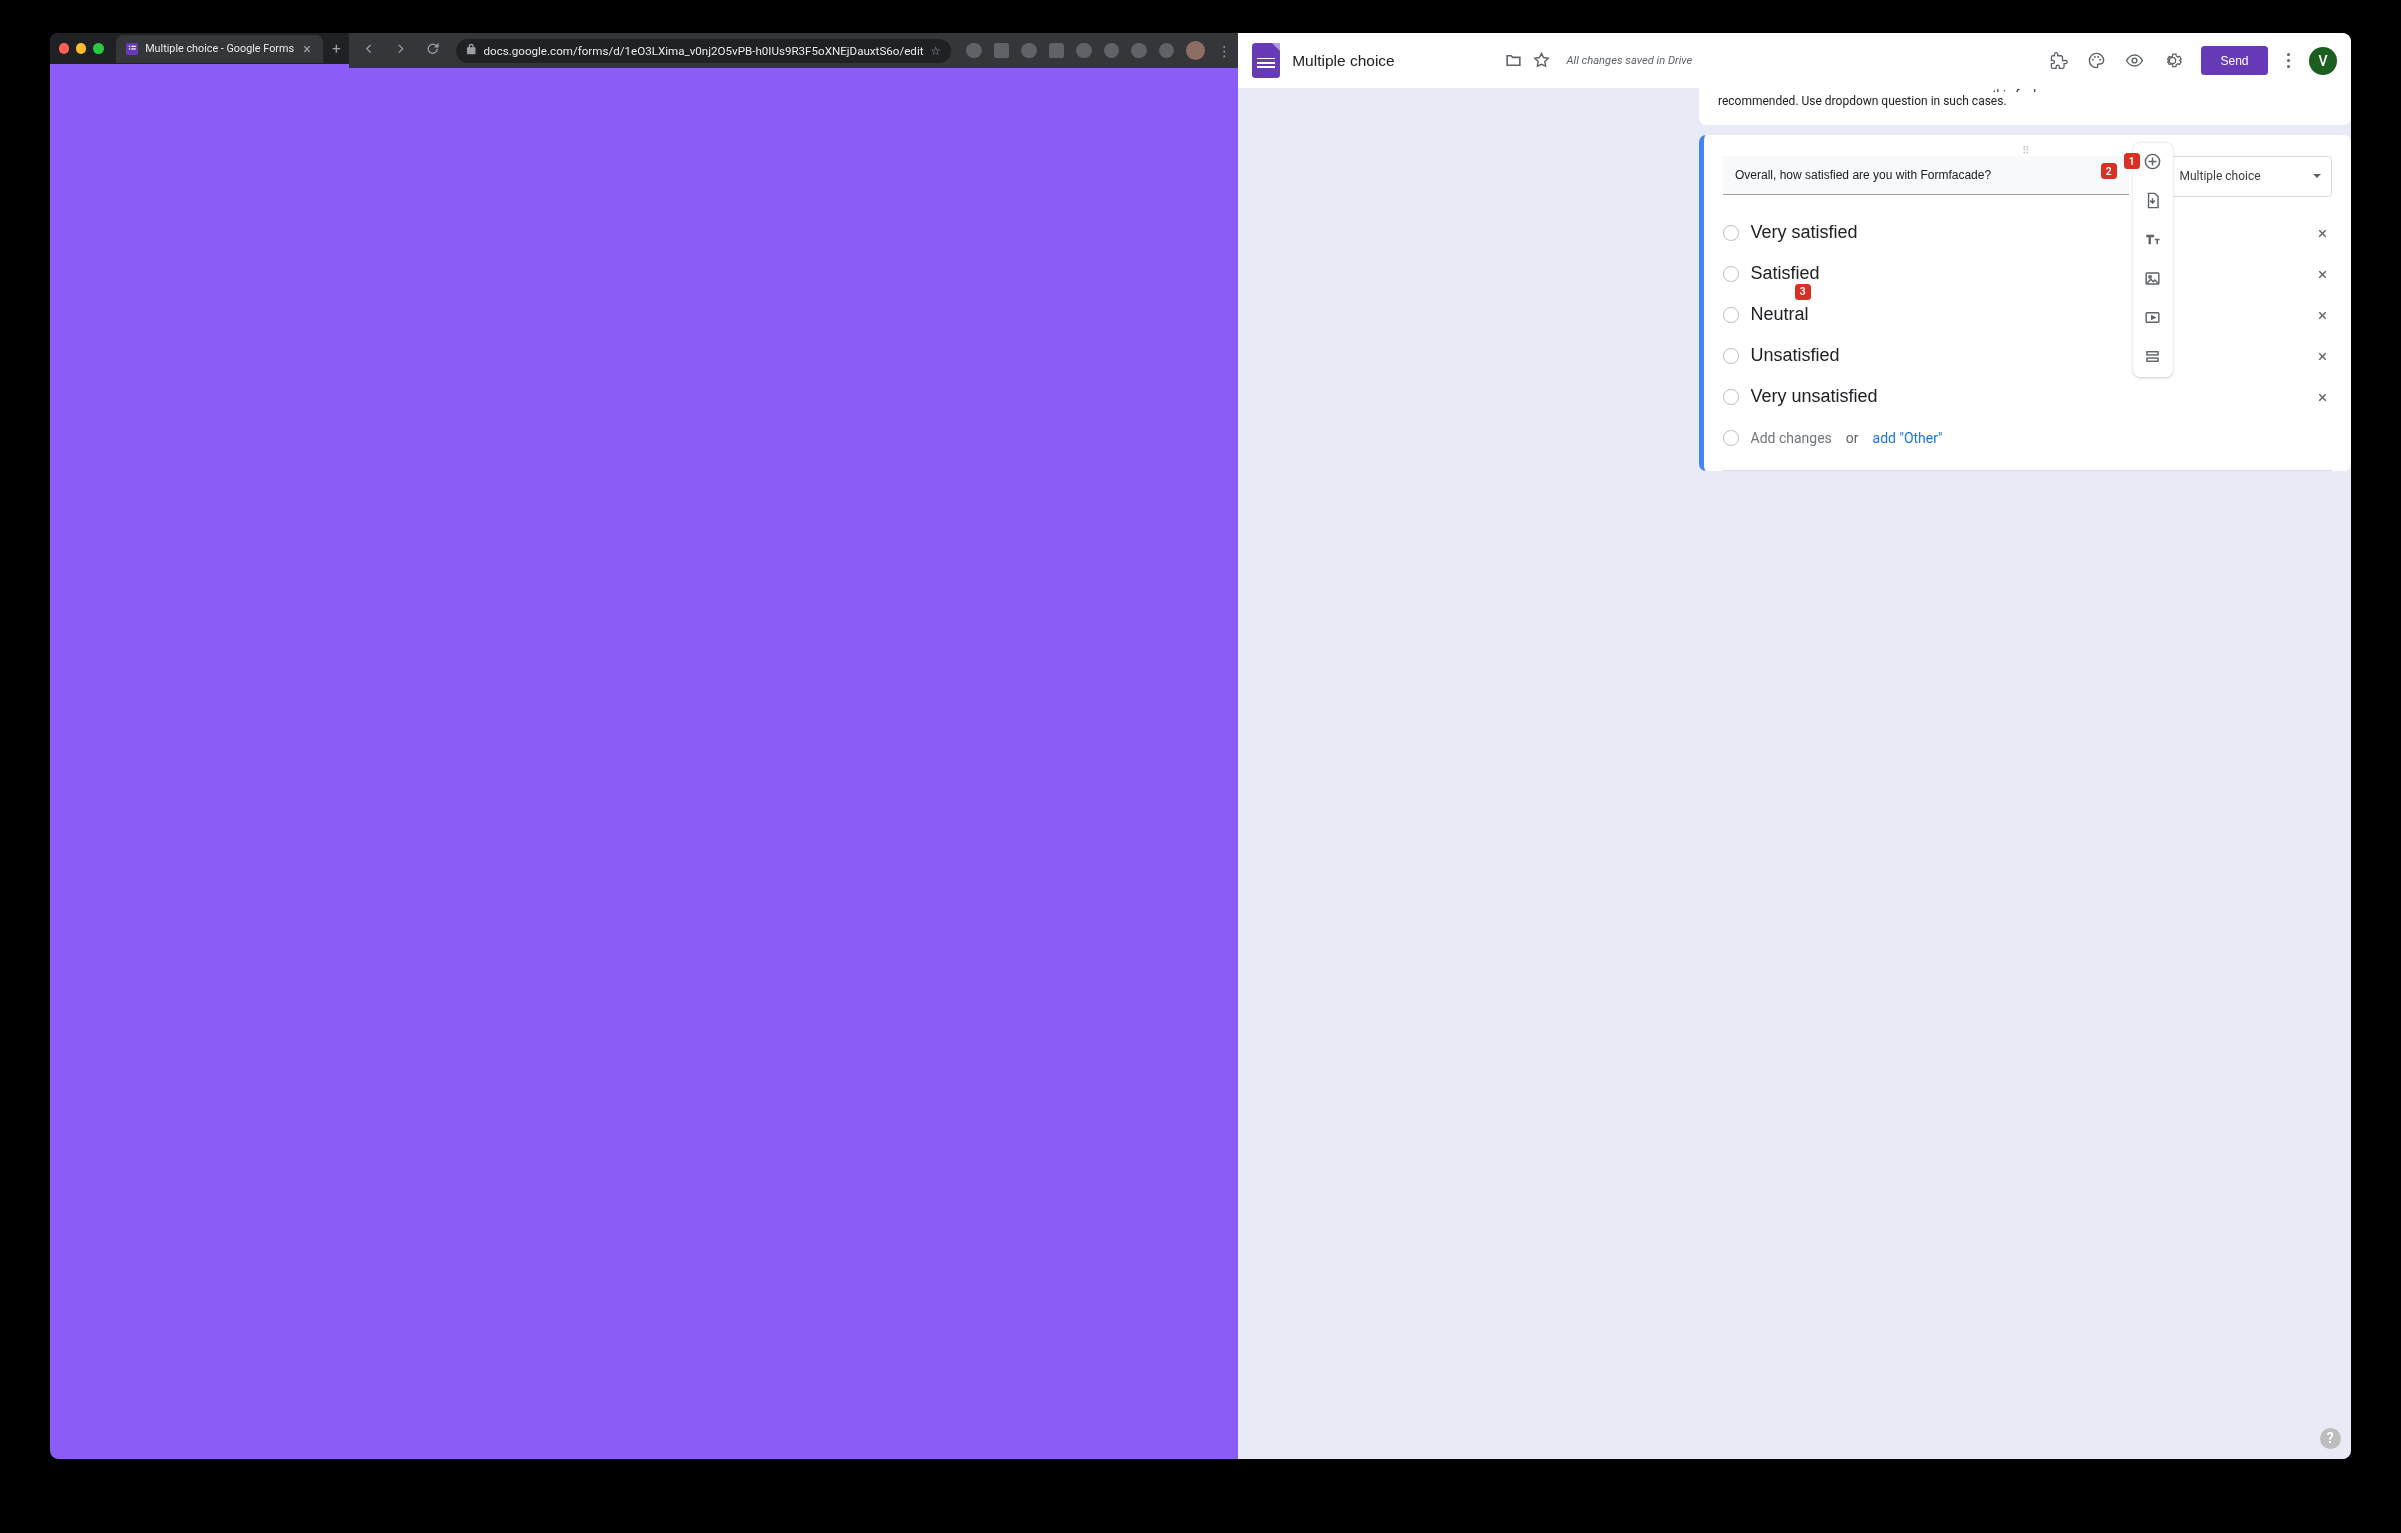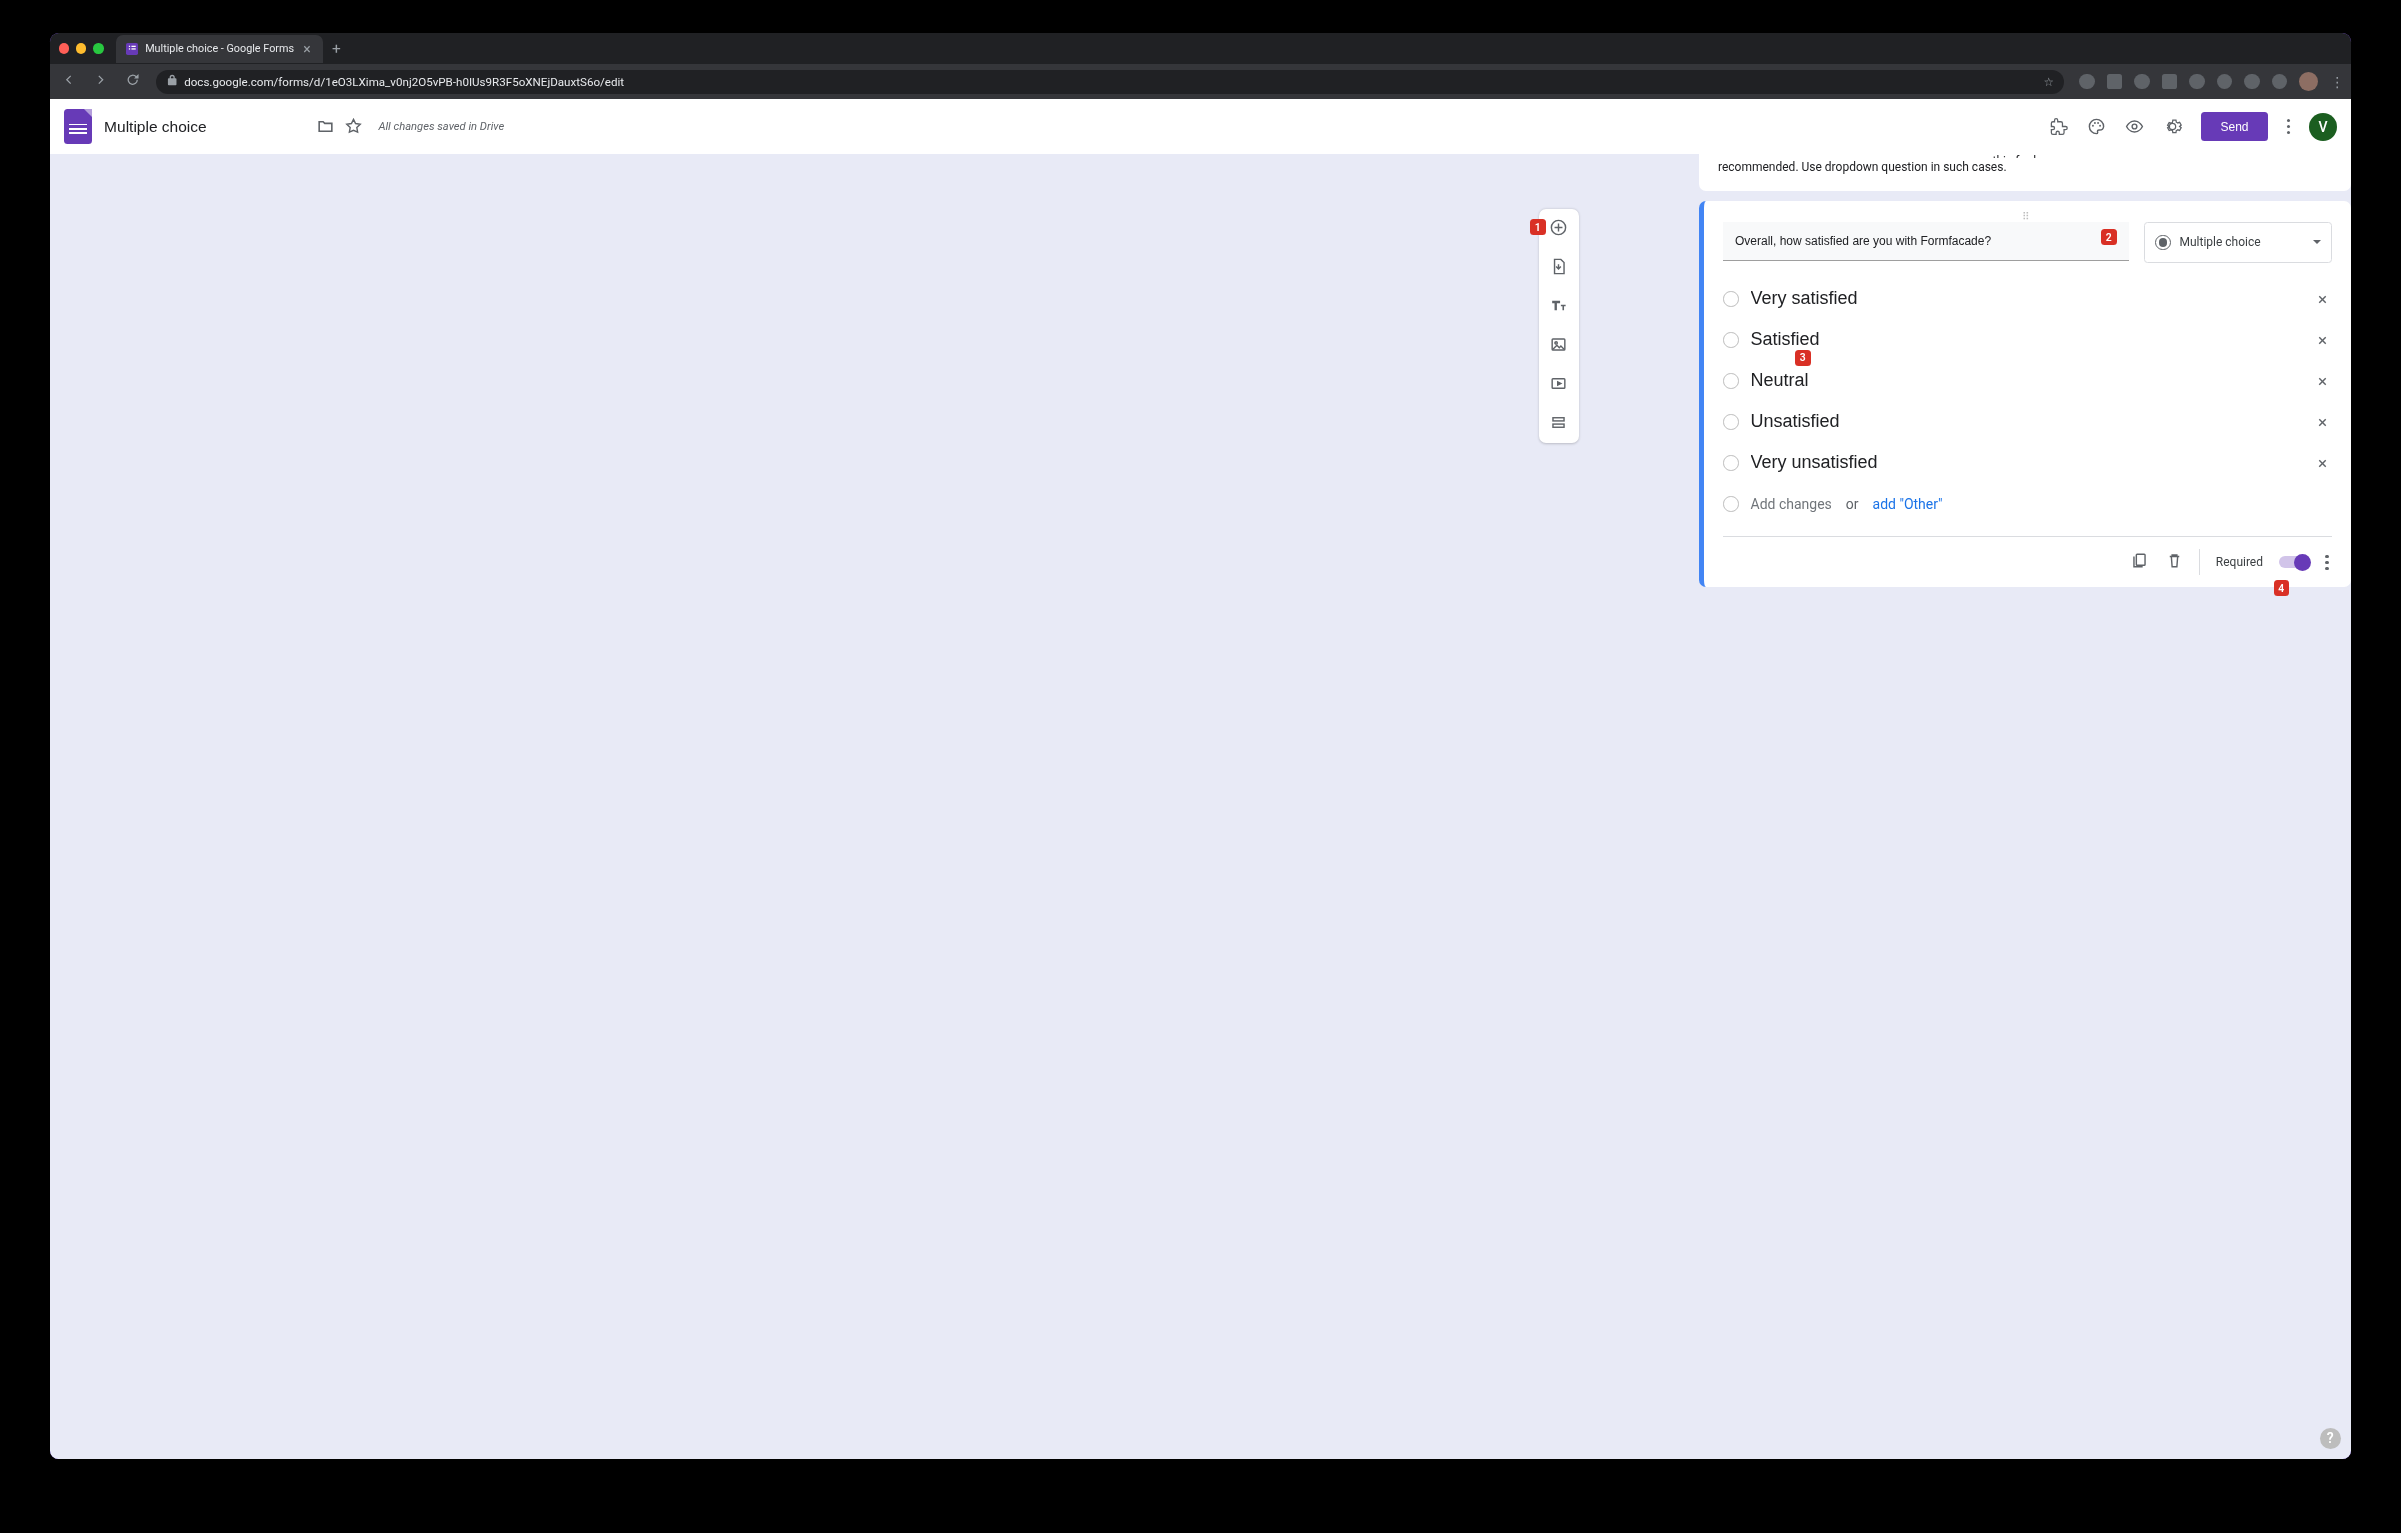--- a/index.html
+++ b/index.html
@@ -9,21 +9,20 @@
     background: #000;
     height: 767px;
   }
   .browser-window {
     position: absolute;
     top: 33px; left: 50px; right: 50px; bottom: 74px;
     background: #8b5cf6;
     border-radius: 8.6px;
     overflow: hidden;
     display: flex;
-    flex-direction: column;
   }
   
   .tab-bar {
     height: 31px;
     background: #202124;
     display: flex;
     align-items: center;
     padding: 0 8.6px;
   }
   .traffic-lights { display: flex; gap: 7px; margin-right: 12px; }
@@ -413,42 +412,20 @@
           </div>
           <div class="opt-row">
             <div class="opt-radio"></div>
             <span class="opt-add-placeholder">Add changes</span>
             <span class="opt-or">or</span>
             <span class="opt-add-other">add "Other"</span>
           </div>
         </div>
 
         <div class="q-divider"></div>
-        <div class="q-footer">
-          <div class="foot-icon">
-            <svg viewBox="0 0 24 24">
-                <rect x="8" y="4" width="11" height="14" rx="1" fill="none" stroke="#5f6368" stroke-width="1.8"></rect>
-                <path d="M5 7v13h11" fill="none" stroke="#5f6368" stroke-width="1.8"></path>
-              </svg>
-          </div>
-          <div class="foot-icon">
-            <svg viewBox="0 0 24 24">
-                <path d="M6 7h12M9 7V5h6v2M8 7l1 13h6l1-13" fill="none" stroke="#5f6368" stroke-width="1.8"></path>
-              </svg>
-          </div>
-          <div class="foot-sep"></div>
-          <span class="req-label">Required</span>
-          <div class="toggle"></div>
-          <div class="foot-kebab">
-              <span></span>
-              <span></span>
-              <span></span>
-            </div>
-          <div class="badge" style="right:43px; bottom:-8.6px;">4</div>
-        </div>
 
         <div class="badge" style="left:397px; top:28px;">2</div>
       </div>
 
       <div class="side-toolbar">
         <div class="side-icon" style="position:relative;">
           <svg viewBox="0 0 24 24">
               <circle cx="12" cy="12" r="9"></circle>
               <path d="M12 7v10M7 12h10"></path>
             </svg>

